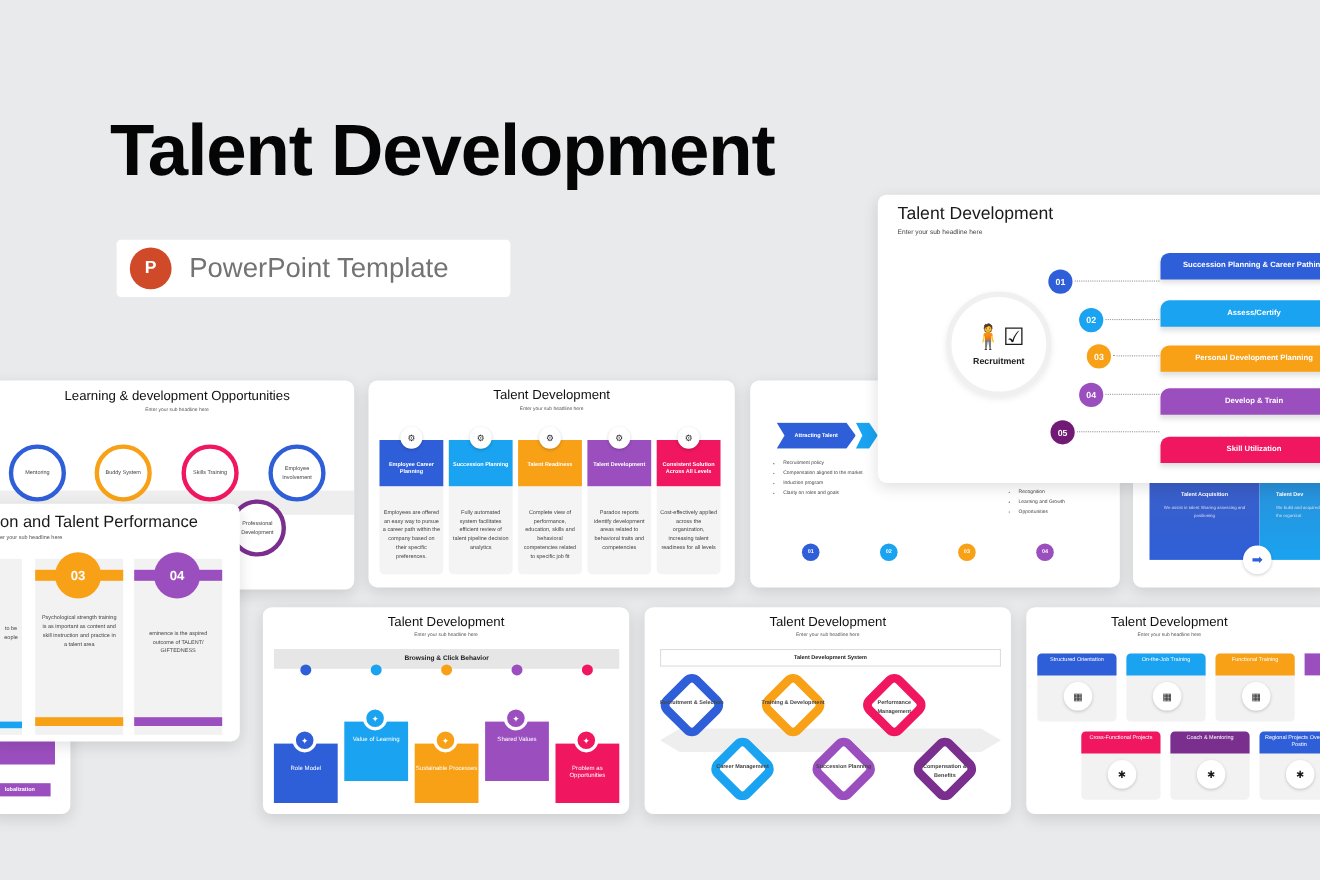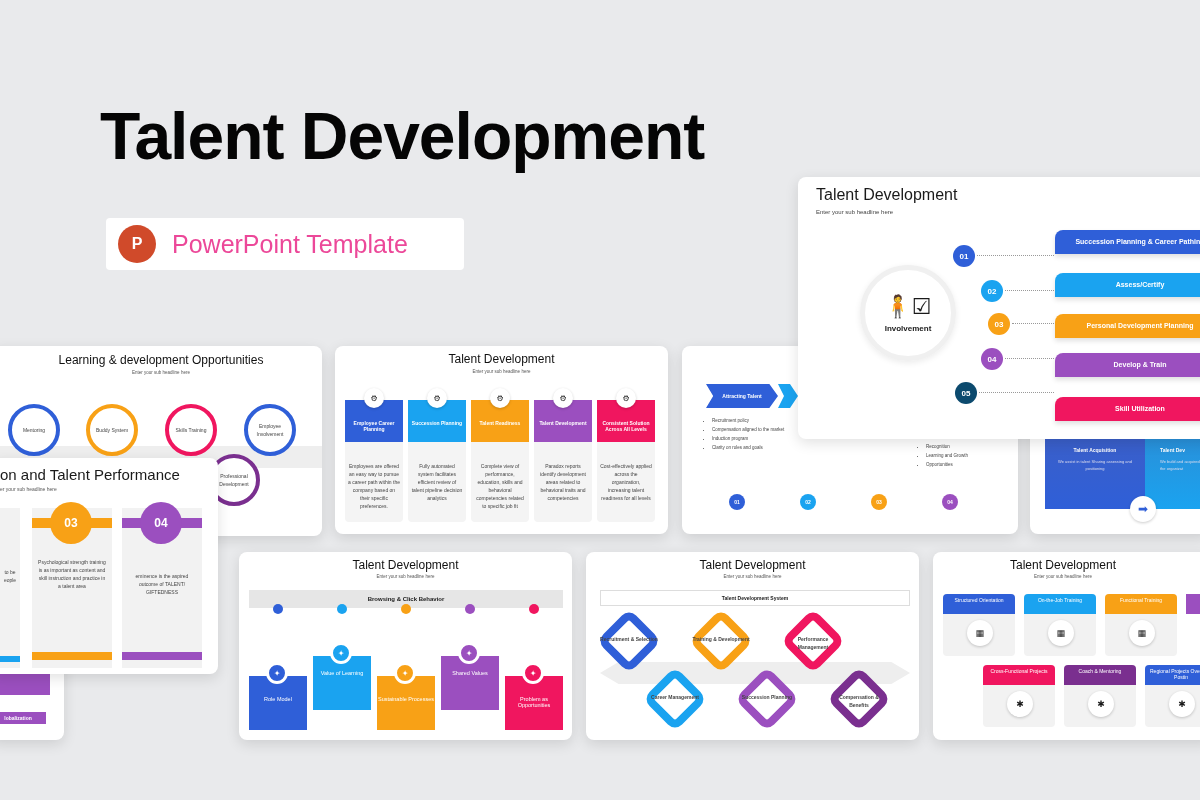--- a/index.html
+++ b/index.html
@@ -1,20 +1,20 @@
 <!DOCTYPE html>
 <html><head>
 <meta charset="utf-8">
 <style>
 *{box-sizing:border-box;margin:0;padding:0}
 body{width:1200px;height:800px;background:#e9eaec;position:relative;overflow:hidden;font-family:"Liberation Sans",sans-serif;color:#1a1a1a}
 .hero-title{position:absolute;left:100px;top:98px;font-size:66px;font-weight:bold;letter-spacing:-1px;color:#050505;font-family:"Liberation Sans",sans-serif}
 .pill{position:absolute;left:106px;top:218px;width:358px;height:52px;background:#fff;border-radius:4px;display:flex;align-items:center;padding-left:12px}
 .pill .logo{width:38px;height:38px;border-radius:50%;background:#d04a2a;display:flex;align-items:center;justify-content:center;color:#fff;font-weight:bold;font-size:16px}
-.pill .txt{margin-left:16px;font-size:25px;color:#ec4899}
+.pill .txt{margin-left:16px;font-size:25px;color:#737373}
 .slide{position:absolute;background:#fff;border-radius:8px;box-shadow:0 4px 14px rgba(0,0,0,.12);overflow:hidden}
 .s-title{position:absolute;width:100%;text-align:center;font-size:12px;color:#111}
 .s-sub{position:absolute;width:100%;text-align:center;font-size:4.5px;color:#555}
 .abs{position:absolute}
 .tiny{font-size:5px;line-height:8px;color:#444;text-align:center}
 .wt{color:#fff;font-weight:bold;text-align:center}
 .circ{border-radius:50%;display:flex;align-items:center;justify-content:center}
 </style>
 </head>
 <body>
@@ -190,31 +190,31 @@
     <div class="abs" style="left:212px;top:113px;width:72px;height:62px;background:#f2f2f2;border-radius:4px"></div>
     <div class="abs wt" style="left:212px;top:113px;width:72px;height:20px;background:#2f5fd8;font-size:5px;font-weight:normal;padding-top:3px;border-radius:4px 4px 0 0">Regional Projects Overseas Postin</div>
     <div class="abs circ" style="left:236px;top:139px;width:26px;height:26px;background:#fff;box-shadow:0 1px 3px rgba(0,0,0,.2);font-size:9px">✱</div>
   </div>
 
 <div class="slide" style="left:798px;top:177px;width:420px;height:262px">
  <div class="abs" style="left:18px;top:9px;font-size:16px">Talent Development</div>
  <div class="abs" style="left:18px;top:32px;font-size:6px;color:#444">Enter your sub headline here</div>
  <div class="abs circ" style="left:62px;top:88px;width:96px;height:96px;border:5px solid #f0f0f0;box-shadow:0 2px 6px rgba(0,0,0,.08);flex-direction:column">
   <div style="font-size:22px">🧍☑</div>
-  <div style="font-size:8px;font-weight:bold;margin-top:4px">Involvement</div>
+  <div style="font-size:8px;font-weight:bold;margin-top:4px">Recruitment</div>
  </div>
  <div id="compitems"></div>
 <div class="abs circ wt" style="left:155px;top:68px;width:22px;height:22px;background:#2f5fd8;font-size:8px">01</div>
     <div class="abs" style="left:179px;top:78px;width:77px;border-top:1px dotted #999"></div>
     <div class="abs wt" style="left:257px;top:53px;width:170px;height:24px;background:#2f5fd8;font-size:7px;line-height:24px;border-radius:8px 0 0 0;box-shadow:0 3px 5px rgba(0,0,0,.12)">Succession Planning &amp; Career Pathing</div>
     <div class="abs circ wt" style="left:183px;top:103px;width:22px;height:22px;background:#1aa3f0;font-size:8px">02</div>
     <div class="abs" style="left:207px;top:113px;width:49px;border-top:1px dotted #999"></div>
     <div class="abs wt" style="left:257px;top:96px;width:170px;height:24px;background:#1aa3f0;font-size:7px;line-height:24px;border-radius:8px 0 0 0;box-shadow:0 3px 5px rgba(0,0,0,.12)">Assess/Certify</div>
     <div class="abs circ wt" style="left:190px;top:136px;width:22px;height:22px;background:#f8a116;font-size:8px">03</div>
     <div class="abs" style="left:214px;top:146px;width:42px;border-top:1px dotted #999"></div>
     <div class="abs wt" style="left:257px;top:137px;width:170px;height:24px;background:#f8a116;font-size:7px;line-height:24px;border-radius:8px 0 0 0;box-shadow:0 3px 5px rgba(0,0,0,.12)">Personal Development Planning</div>
     <div class="abs circ wt" style="left:183px;top:171px;width:22px;height:22px;background:#9b4fbf;font-size:8px">04</div>
     <div class="abs" style="left:207px;top:181px;width:49px;border-top:1px dotted #999"></div>
     <div class="abs wt" style="left:257px;top:176px;width:170px;height:24px;background:#9b4fbf;font-size:7px;line-height:24px;border-radius:8px 0 0 0;box-shadow:0 3px 5px rgba(0,0,0,.12)">Develop &amp; Train</div>
-    <div class="abs circ wt" style="left:157px;top:205px;width:22px;height:22px;background:#0c4a6e;font-size:8px">05</div>
+    <div class="abs circ wt" style="left:157px;top:205px;width:22px;height:22px;background:#701a75;font-size:8px">05</div>
     <div class="abs" style="left:181px;top:215px;width:75px;border-top:1px dotted #999"></div>
     <div class="abs wt" style="left:257px;top:220px;width:170px;height:24px;background:#f0165f;font-size:7px;line-height:24px;border-radius:8px 0 0 0;box-shadow:0 3px 5px rgba(0,0,0,.12)">Skill Utilization</div>
   </div>
 
 </body></html>

